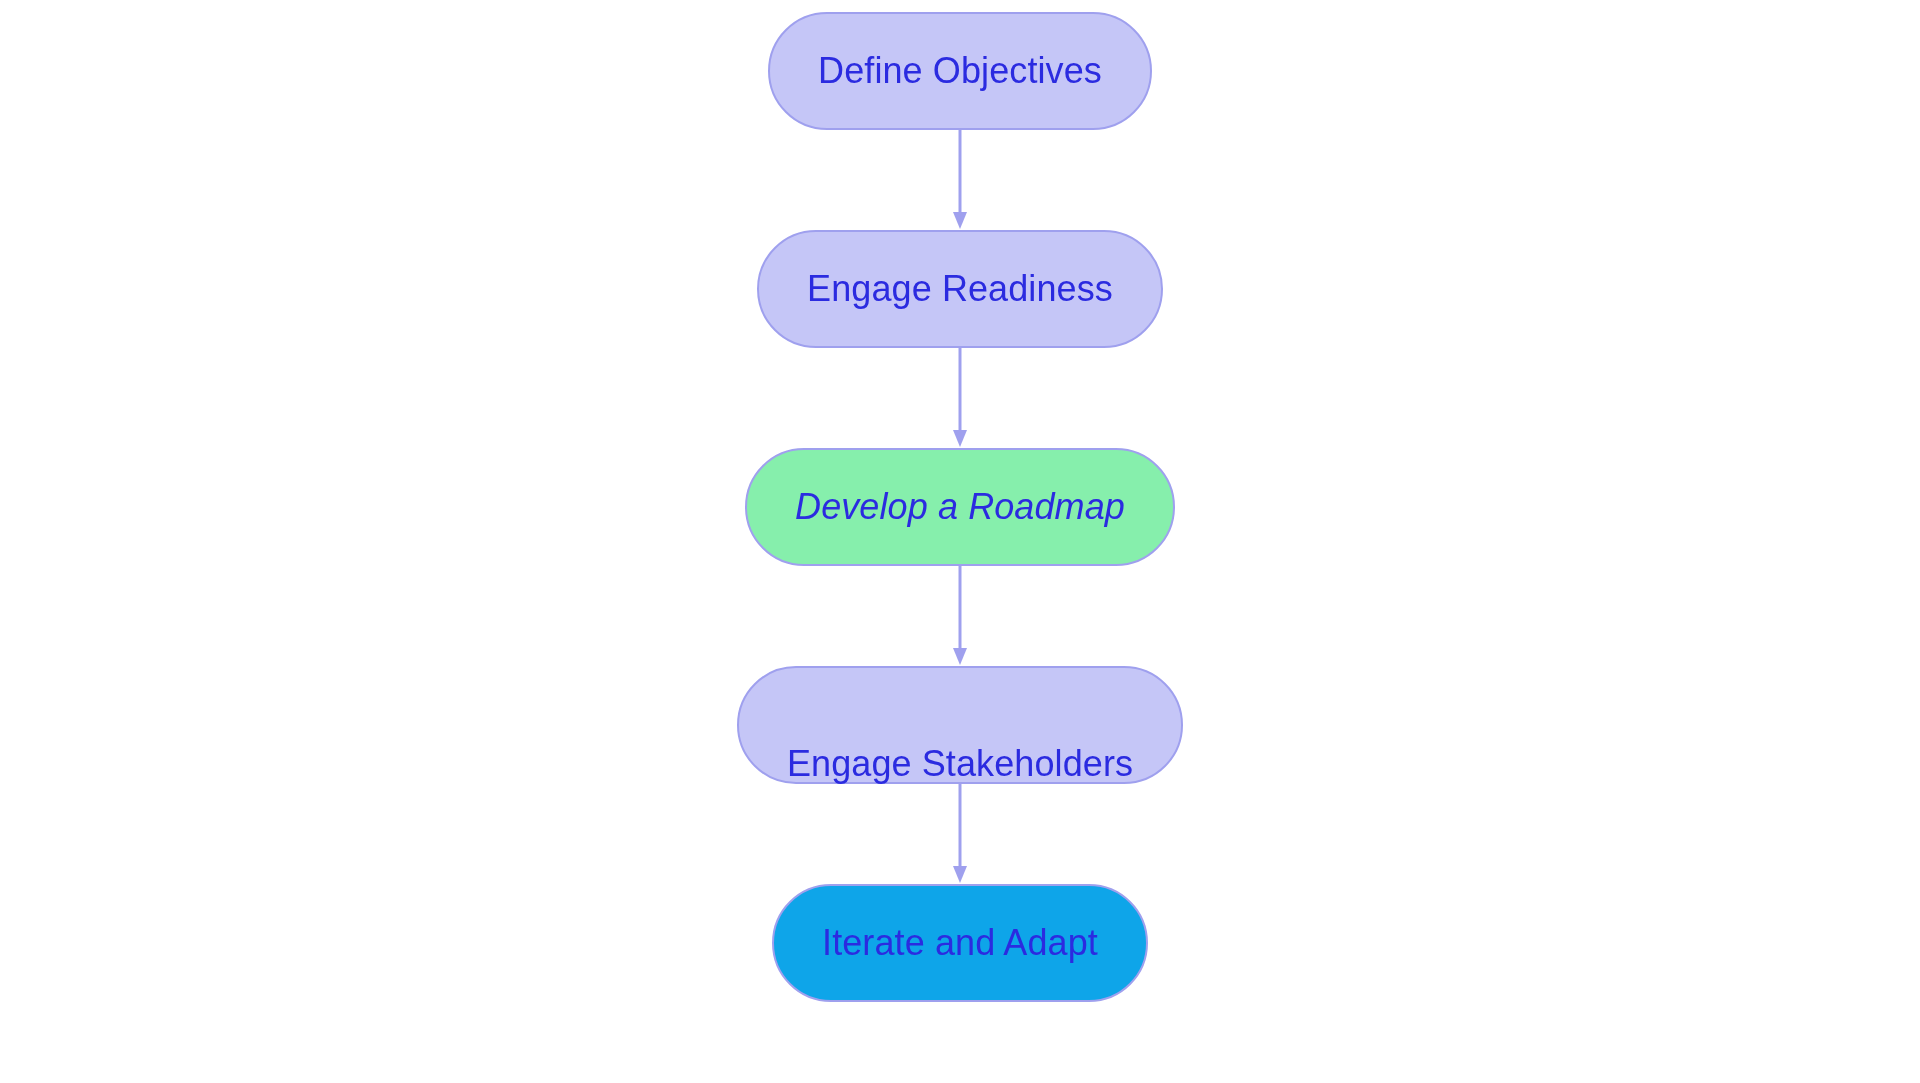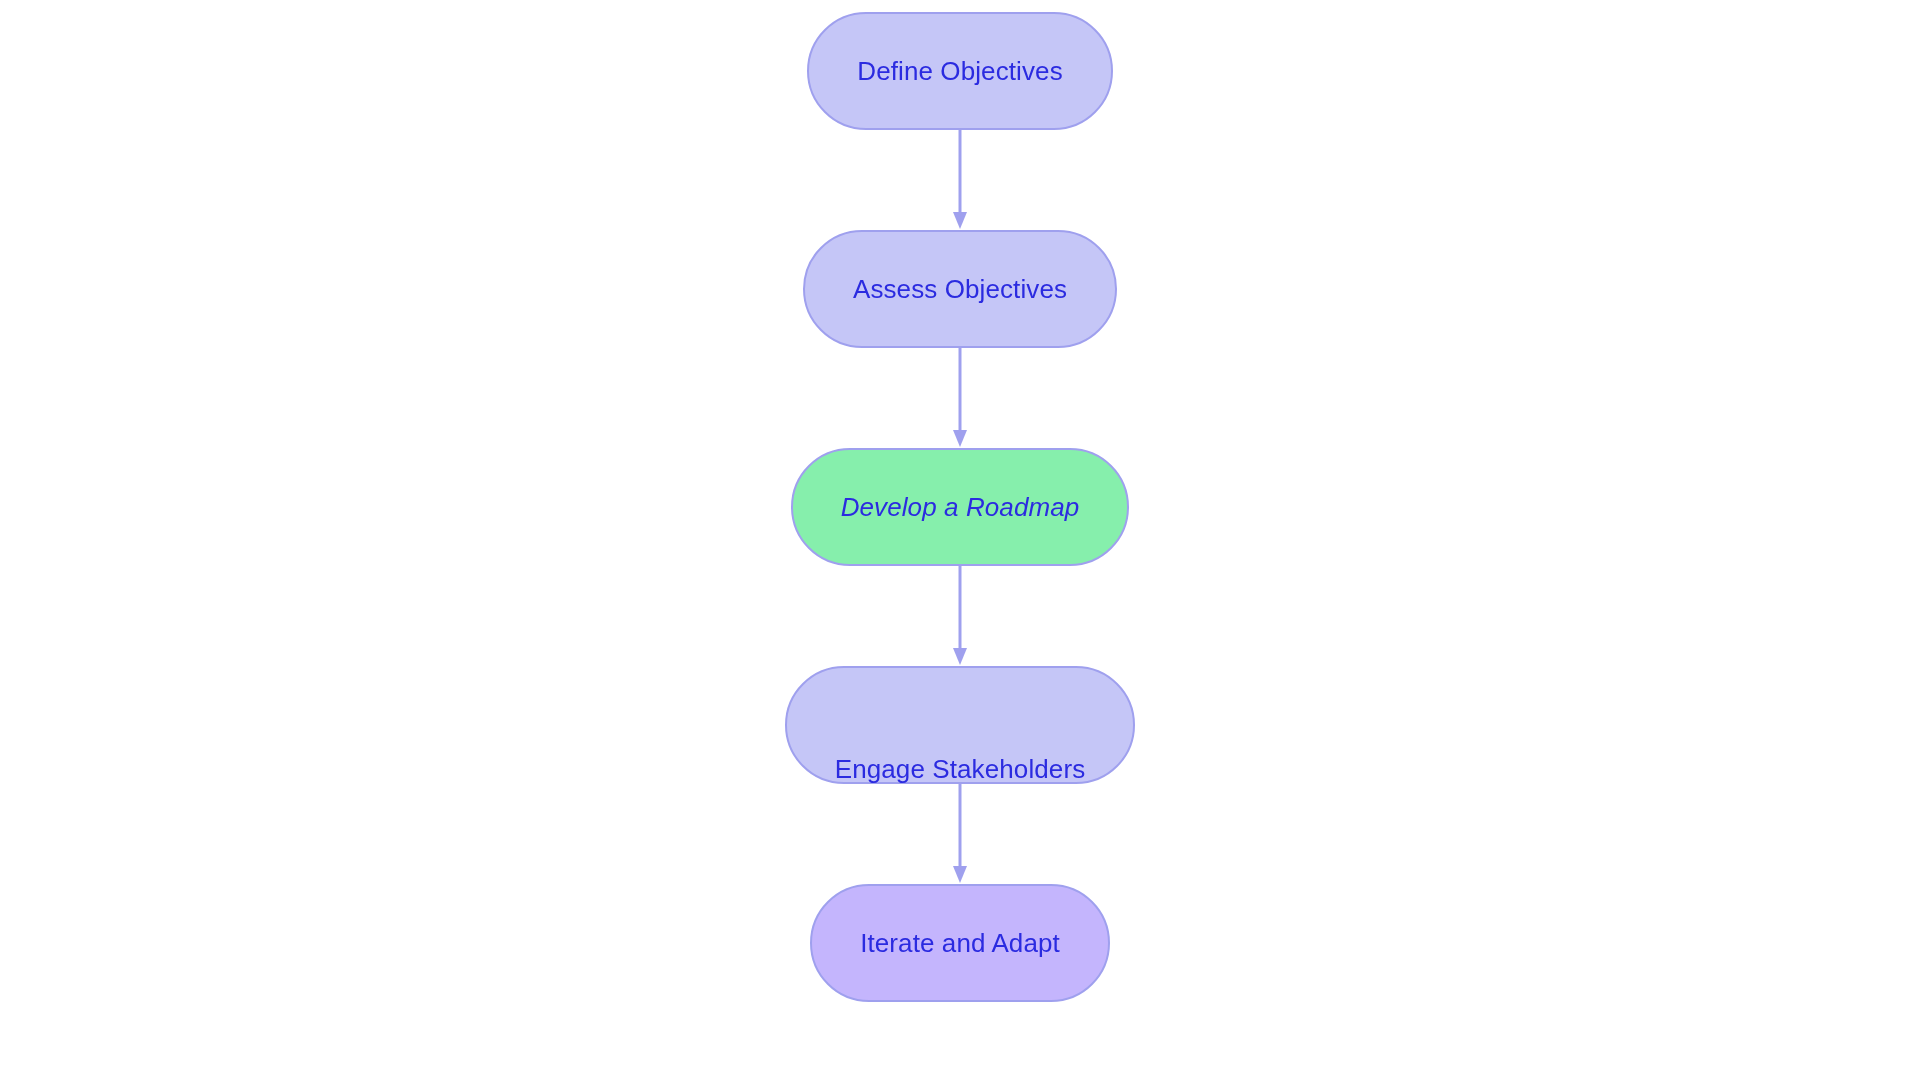--- a/index.html
+++ b/index.html
@@ -34,21 +34,21 @@
     border-radius: 59px;
     background: #c5c6f7;
     border: 2px solid #9fa0ee;
     display: flex;
     align-items: center;
     justify-content: center;
     padding: 0 48px;
     flex: 0 0 auto;
   }
   .flow-node .node-label {
-    font-size: 26px;
+    font-size: 36px;
     font-weight: 400;
     line-height: 1;
     color: #2b2be0;
     letter-spacing: 0.1px;
     white-space: nowrap;
     user-select: none;
   }
 
   
   .flow-connector {
@@ -74,21 +74,21 @@
   <div class="flow-node" style="background: rgb(197, 198, 247); border-color: rgb(159, 160, 238);">
     <span class="node-label" style="color: rgb(43, 43, 224);">Define Objectives</span>
   </div>
 
   <svg class="flow-connector" viewBox="0 0 22 100" preserveAspectRatio="none">
     <line class="conn-line" x1="11" y1="0" x2="11" y2="84" stroke="#9fa0ee"></line>
     <polygon class="conn-head" points="4,82 18,82 11,99" fill="#9fa0ee"></polygon>
   </svg>
 
   <div class="flow-node" style="background: rgb(197, 198, 247); border-color: rgb(159, 160, 238);">
-    <span class="node-label" style="color: rgb(43, 43, 224);">Assess Objectives</span>
+    <span class="node-label" style="color: rgb(43, 43, 224);">Engage Readiness</span>
   </div>
 
   <svg class="flow-connector" viewBox="0 0 22 100" preserveAspectRatio="none">
     <line class="conn-line" x1="11" y1="0" x2="11" y2="84" stroke="#9fa0ee"></line>
     <polygon class="conn-head" points="4,82 18,82 11,99" fill="#9fa0ee"></polygon>
   </svg>
 
   <div class="flow-node" style="background: #86efac; border-color: rgb(159, 160, 238); font-style: italic;">
     <span class="node-label" style="color: rgb(43, 43, 224);">Develop a Roadmap</span>
   </div>
@@ -100,17 +100,17 @@
 
   <div class="flow-node" style="background: rgb(197, 198, 247); border-color: rgb(159, 160, 238); align-items: flex-end;">
     <span class="node-label" style="color: rgb(43, 43, 224);">Engage Stakeholders</span>
   </div>
 
   <svg class="flow-connector" viewBox="0 0 22 100" preserveAspectRatio="none">
     <line class="conn-line" x1="11" y1="0" x2="11" y2="84" stroke="#9fa0ee"></line>
     <polygon class="conn-head" points="4,82 18,82 11,99" fill="#9fa0ee"></polygon>
   </svg>
 
-  <div class="flow-node" style="background: #c4b5fd; border-color: rgb(159, 160, 238); justify-content: flex-end;">
+  <div class="flow-node" style="background: #0ea5e9; border-color: rgb(159, 160, 238); justify-content: flex-end;">
     <span class="node-label" style="color: rgb(43, 43, 224);">Iterate and Adapt</span>
   </div>
 
 </div>
 
 </body></html>

